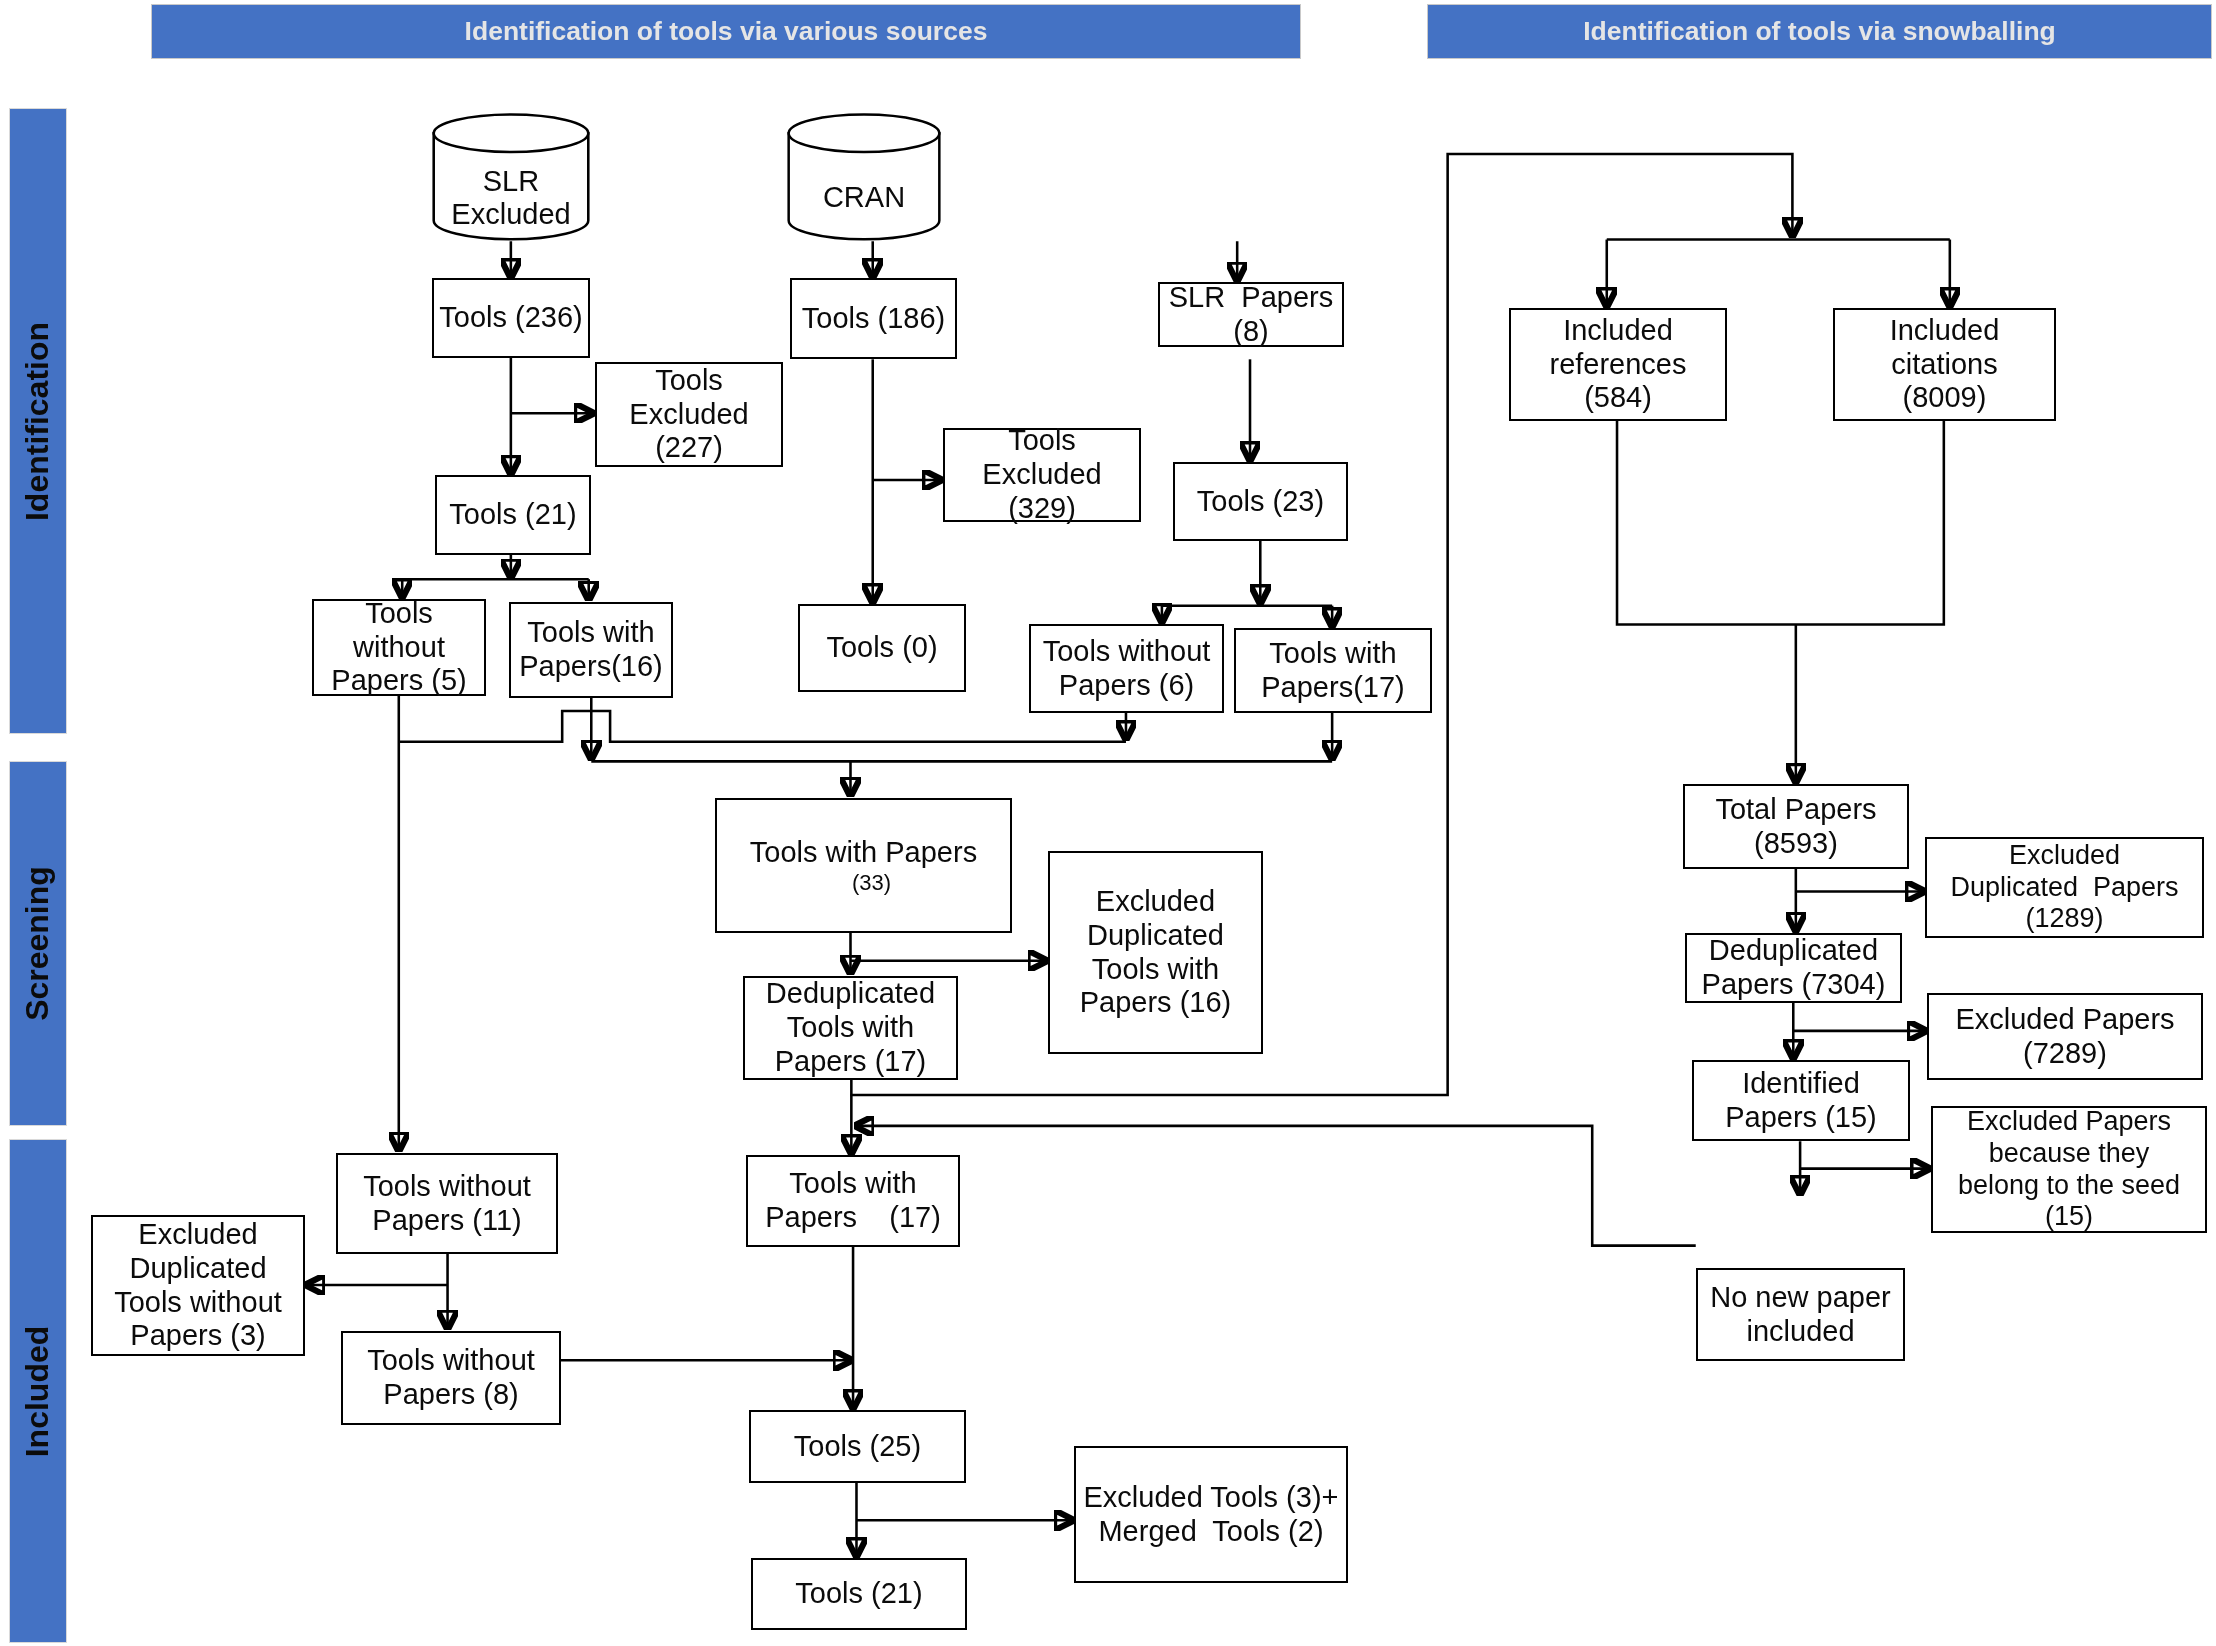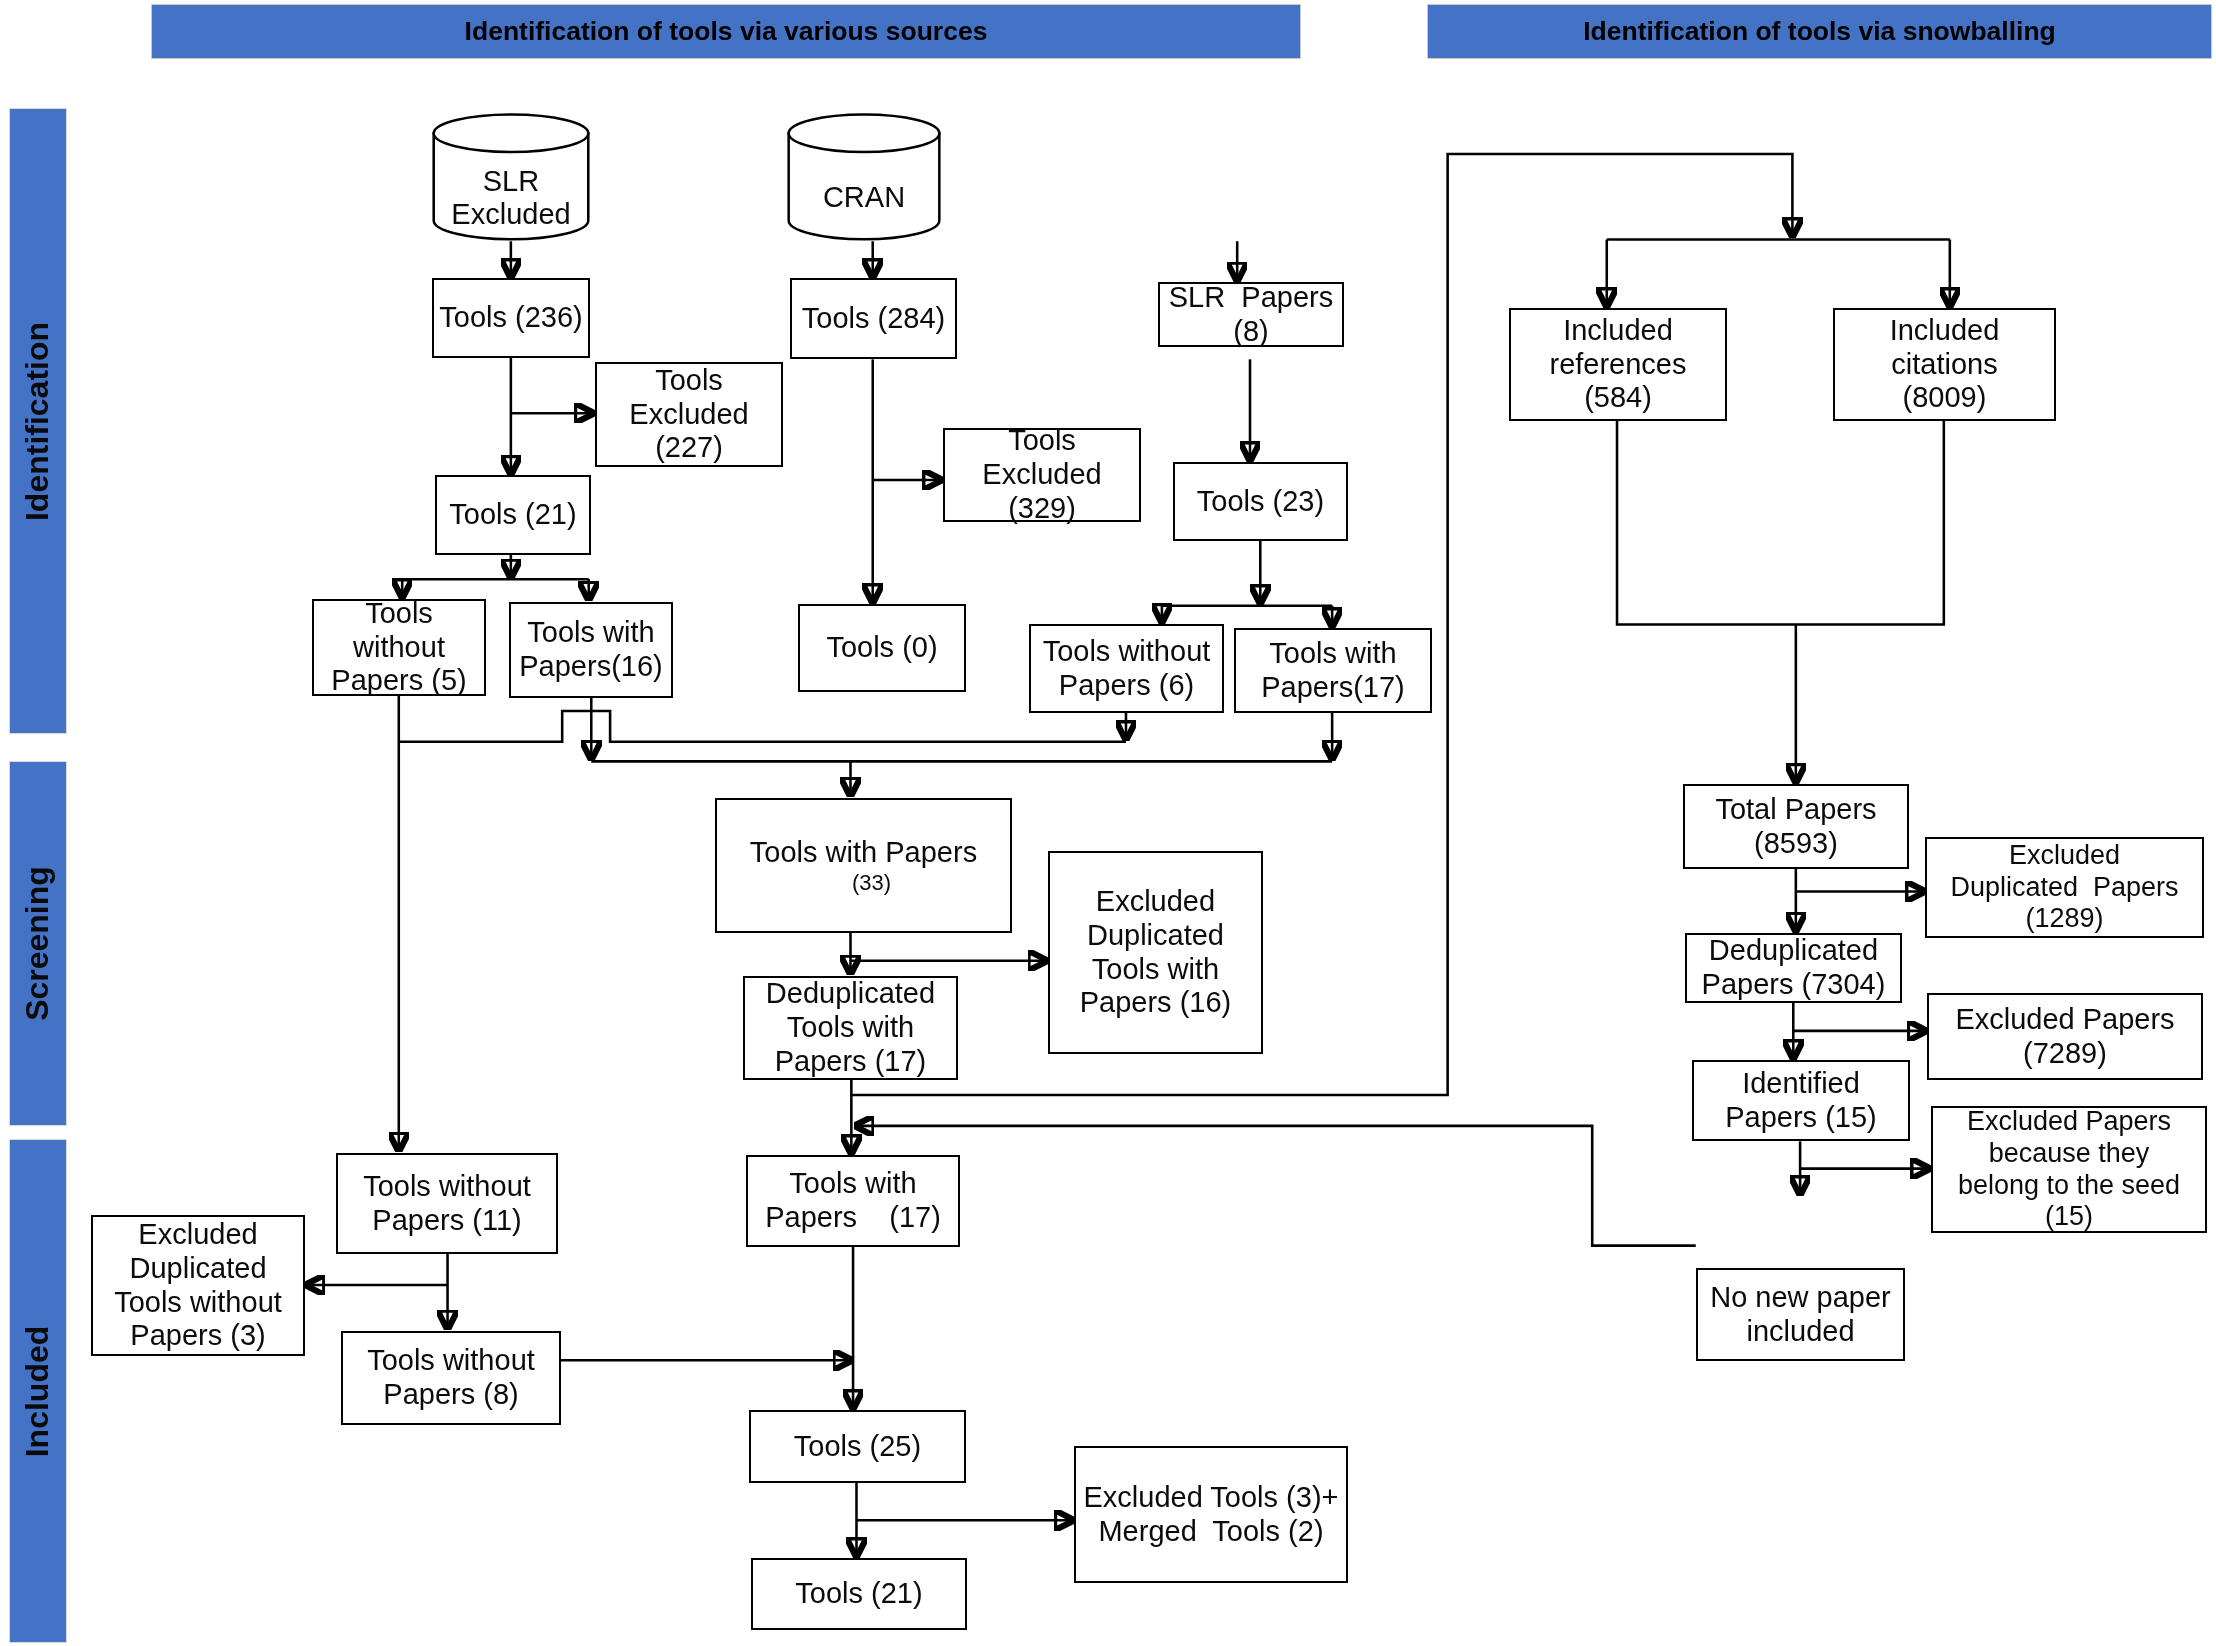--- a/index.html
+++ b/index.html
@@ -1,18 +1,18 @@
 <!DOCTYPE html>
 <html style="font-size:13.7px"><head>
 <meta charset="utf-8">
 <style>
   html,body{margin:0;padding:0;background:#ffffff;}
   #stage{position:relative;width:2216px;height:1646px;background:#ffffff;
          font-family:"Liberation Sans",sans-serif;color:#0b0b0b;overflow:hidden;}
-  .banner{position:absolute;background:#4472C4;color:#000000;font-weight:bold;
+  .banner{position:absolute;background:#4472C4;color:#e5e5e5;font-weight:bold;
           font-size:26.5px;display:flex;align-items:center;justify-content:center;
           border:0.9px solid #c9c9c9;box-sizing:border-box;}
   .phasebar{position:absolute;background:#4472C4;border:1.7px solid #d9d9d9;
             box-sizing:border-box;display:flex;align-items:center;justify-content:center;}
   .phasebar span{transform:rotate(-90deg);white-space:nowrap;font-weight:bold;
                  font-size:32px;color:#0b0b0b;}
   .node{position:absolute;background:#ffffff;border:2.6px solid #000;box-sizing:border-box;
         display:flex;flex-direction:column;align-items:center;justify-content:center;
         text-align:center;font-size:29px;line-height:1.17;white-space:pre-wrap;z-index:3;}
   .node.small{font-size:27px;}
@@ -127,21 +127,21 @@
   <div class="node" style="left:432px;top:278px;width:158px;height:80px">Tools (236)</div>
   <div class="node" style="left:595px;top:362px;width:188px;height:105px">Tools
 Excluded
 (227)</div>
   <div class="node" style="left:435px;top:475px;width:156px;height:80px">Tools (21)</div>
   <div class="node" style="left:312px;top:599px;width:174px;height:97px">Tools
 without
 Papers (5)</div>
   <div class="node" style="left:509px;top:602px;width:164px;height:96px">Tools with
 Papers(16)</div>
-  <div class="node" style="left:790px;top:278px;width:167px;height:81px">Tools (284)</div>
+  <div class="node" style="left:790px;top:278px;width:167px;height:81px">Tools (186)</div>
   <div class="node" style="left:943px;top:428px;width:198px;height:94px">Tools
 Excluded
 (329)</div>
   <div class="node" style="left:798px;top:604px;width:168px;height:88px">Tools (0)</div>
   <div class="node" style="left:1158px;top:282px;width:186px;height:65px">SLR  Papers
 (8)</div>
   <div class="node" style="left:1173px;top:462px;width:175px;height:79px">Tools (23)</div>
   <div class="node" style="left:1029px;top:624px;width:195px;height:89px">Tools without
 Papers (6)</div>
   <div class="node" style="left:1234px;top:628px;width:198px;height:85px">Tools with

